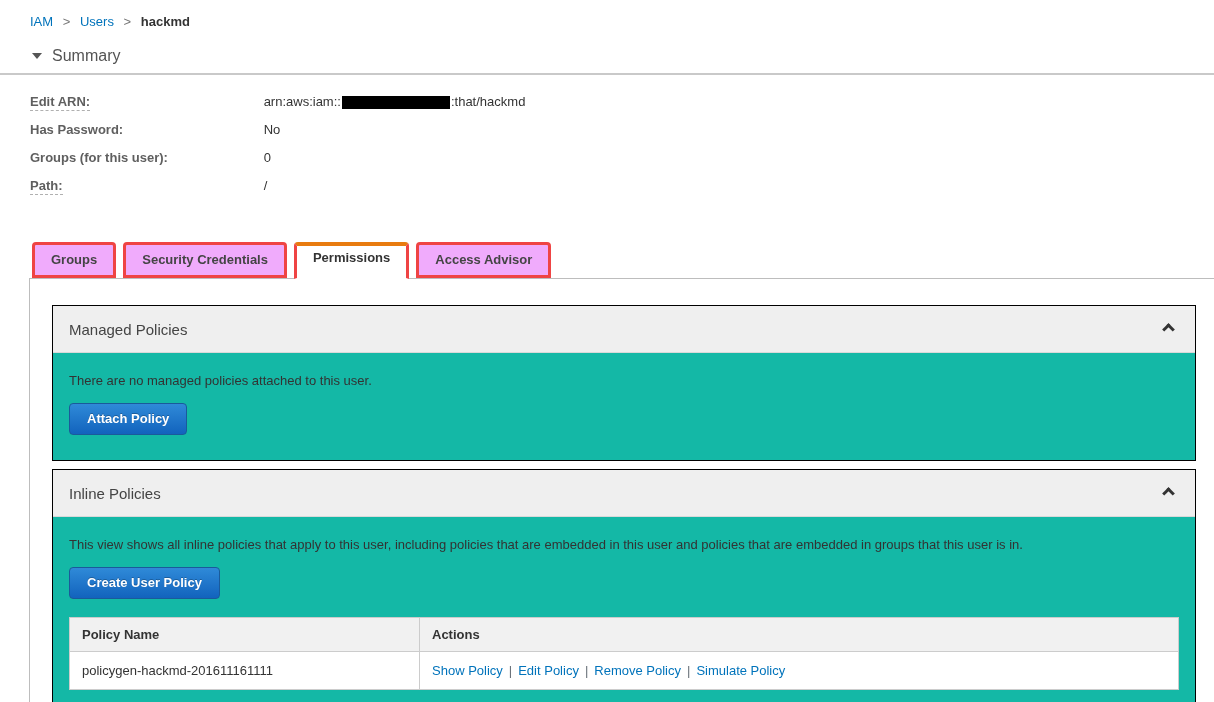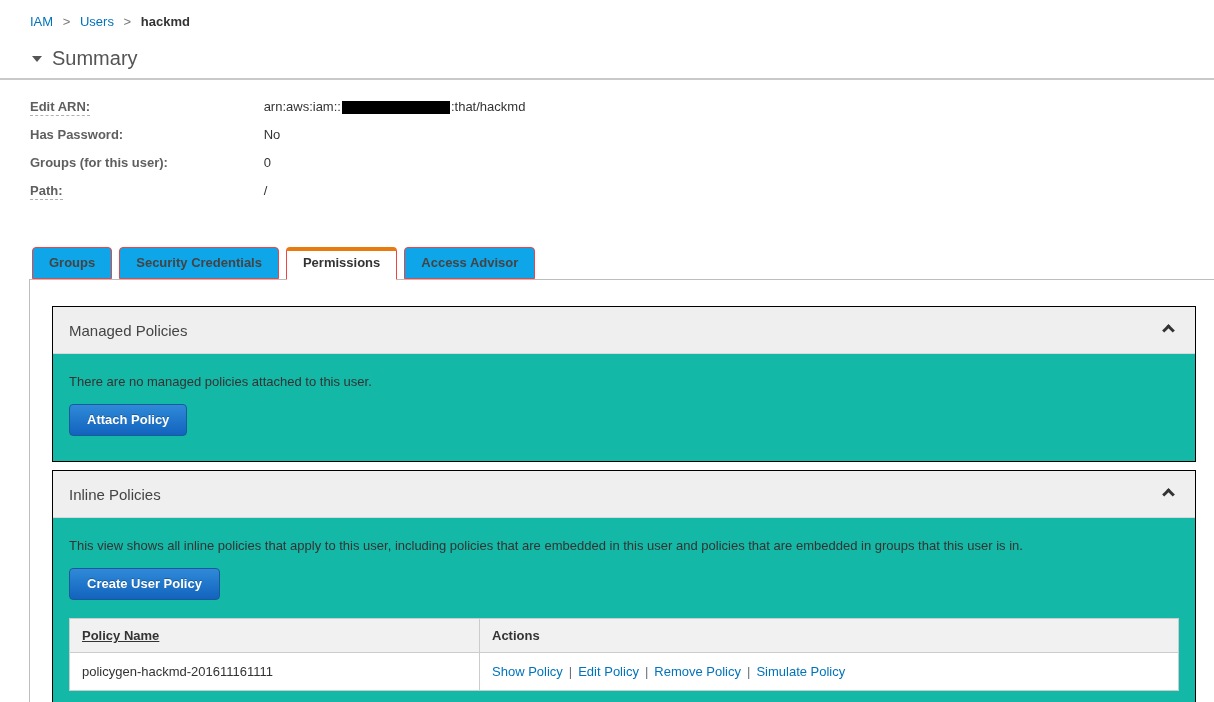--- a/index.html
+++ b/index.html
@@ -25,21 +25,21 @@
     display: flex; align-items: center;
     cursor: pointer;
   }
   .tri-down {
     width: 0; height: 0; display: inline-block;
     border-left: 5px solid transparent;
     border-right: 5px solid transparent;
     border-top: 6px solid #555;
     margin-right: 10px;
   }
-  .summary-title { font-size: 20px; color: #545454; }
+  .summary-title { font-size: 16px; color: #545454; }
   .summary-rule {
     margin-top: 8px;
     border-bottom: 2px solid #c9c9c9;
     width: 100%;
   }
   .summary-fields { margin: 13px 0 0 30px; }
   .field-row { height: 28px; line-height: 28px; white-space: nowrap; }
   .field-label {
     display: inline-block; width: 230px;
     font-weight: bold; color: #5f5f5f;
@@ -48,22 +48,22 @@
   .field-value { color: #333; }
   .redaction {
     display: inline-block; width: 108px; height: 13px;
     background: #000; vertical-align: middle; margin: 0 1px;
   }
 
   
   .tabs { margin: 42px 0 0 32px; display: flex; position: relative; z-index: 2; }
   .tab {
     padding: 7px 16px 8px 16px;
-    background: #0ea5e9;
-    border: 1px solid #ef4444;
+    background: #f0abfc;
+    border: 3px solid #ef4444;
     border-radius: 4px 4px 0 0;
     font-weight: bold; color: #444;
     margin-right: 7px;
     cursor: pointer;
     line-height: 15px;
   }
   .tab.active {
     background: #fff;
     border-top: 4px solid #e87b10;
     border-bottom: 1px solid #fff;
@@ -129,21 +129,21 @@
     font-weight: bold;
     padding: 9px 12px;
     border: 1px solid #ccc;
     color: #333;
   }
   .policy-table td {
     padding: 11px 12px;
     border: 1px solid #ccc;
     background: #fff;
   }
-  .col-name { width: 410px; text-decoration: underline; }
+  .col-name { width: 350px; }
   .action-link { color: #0073bb; text-decoration: none; cursor: pointer; }
   .action-sep { color: #687078; margin: 0 6px; }
 </style>
 </head>
 <body>
 
 <div class="breadcrumb">
   <a>IAM</a>
   <span class="sep">&gt;</span>
   <a>Users</a>

